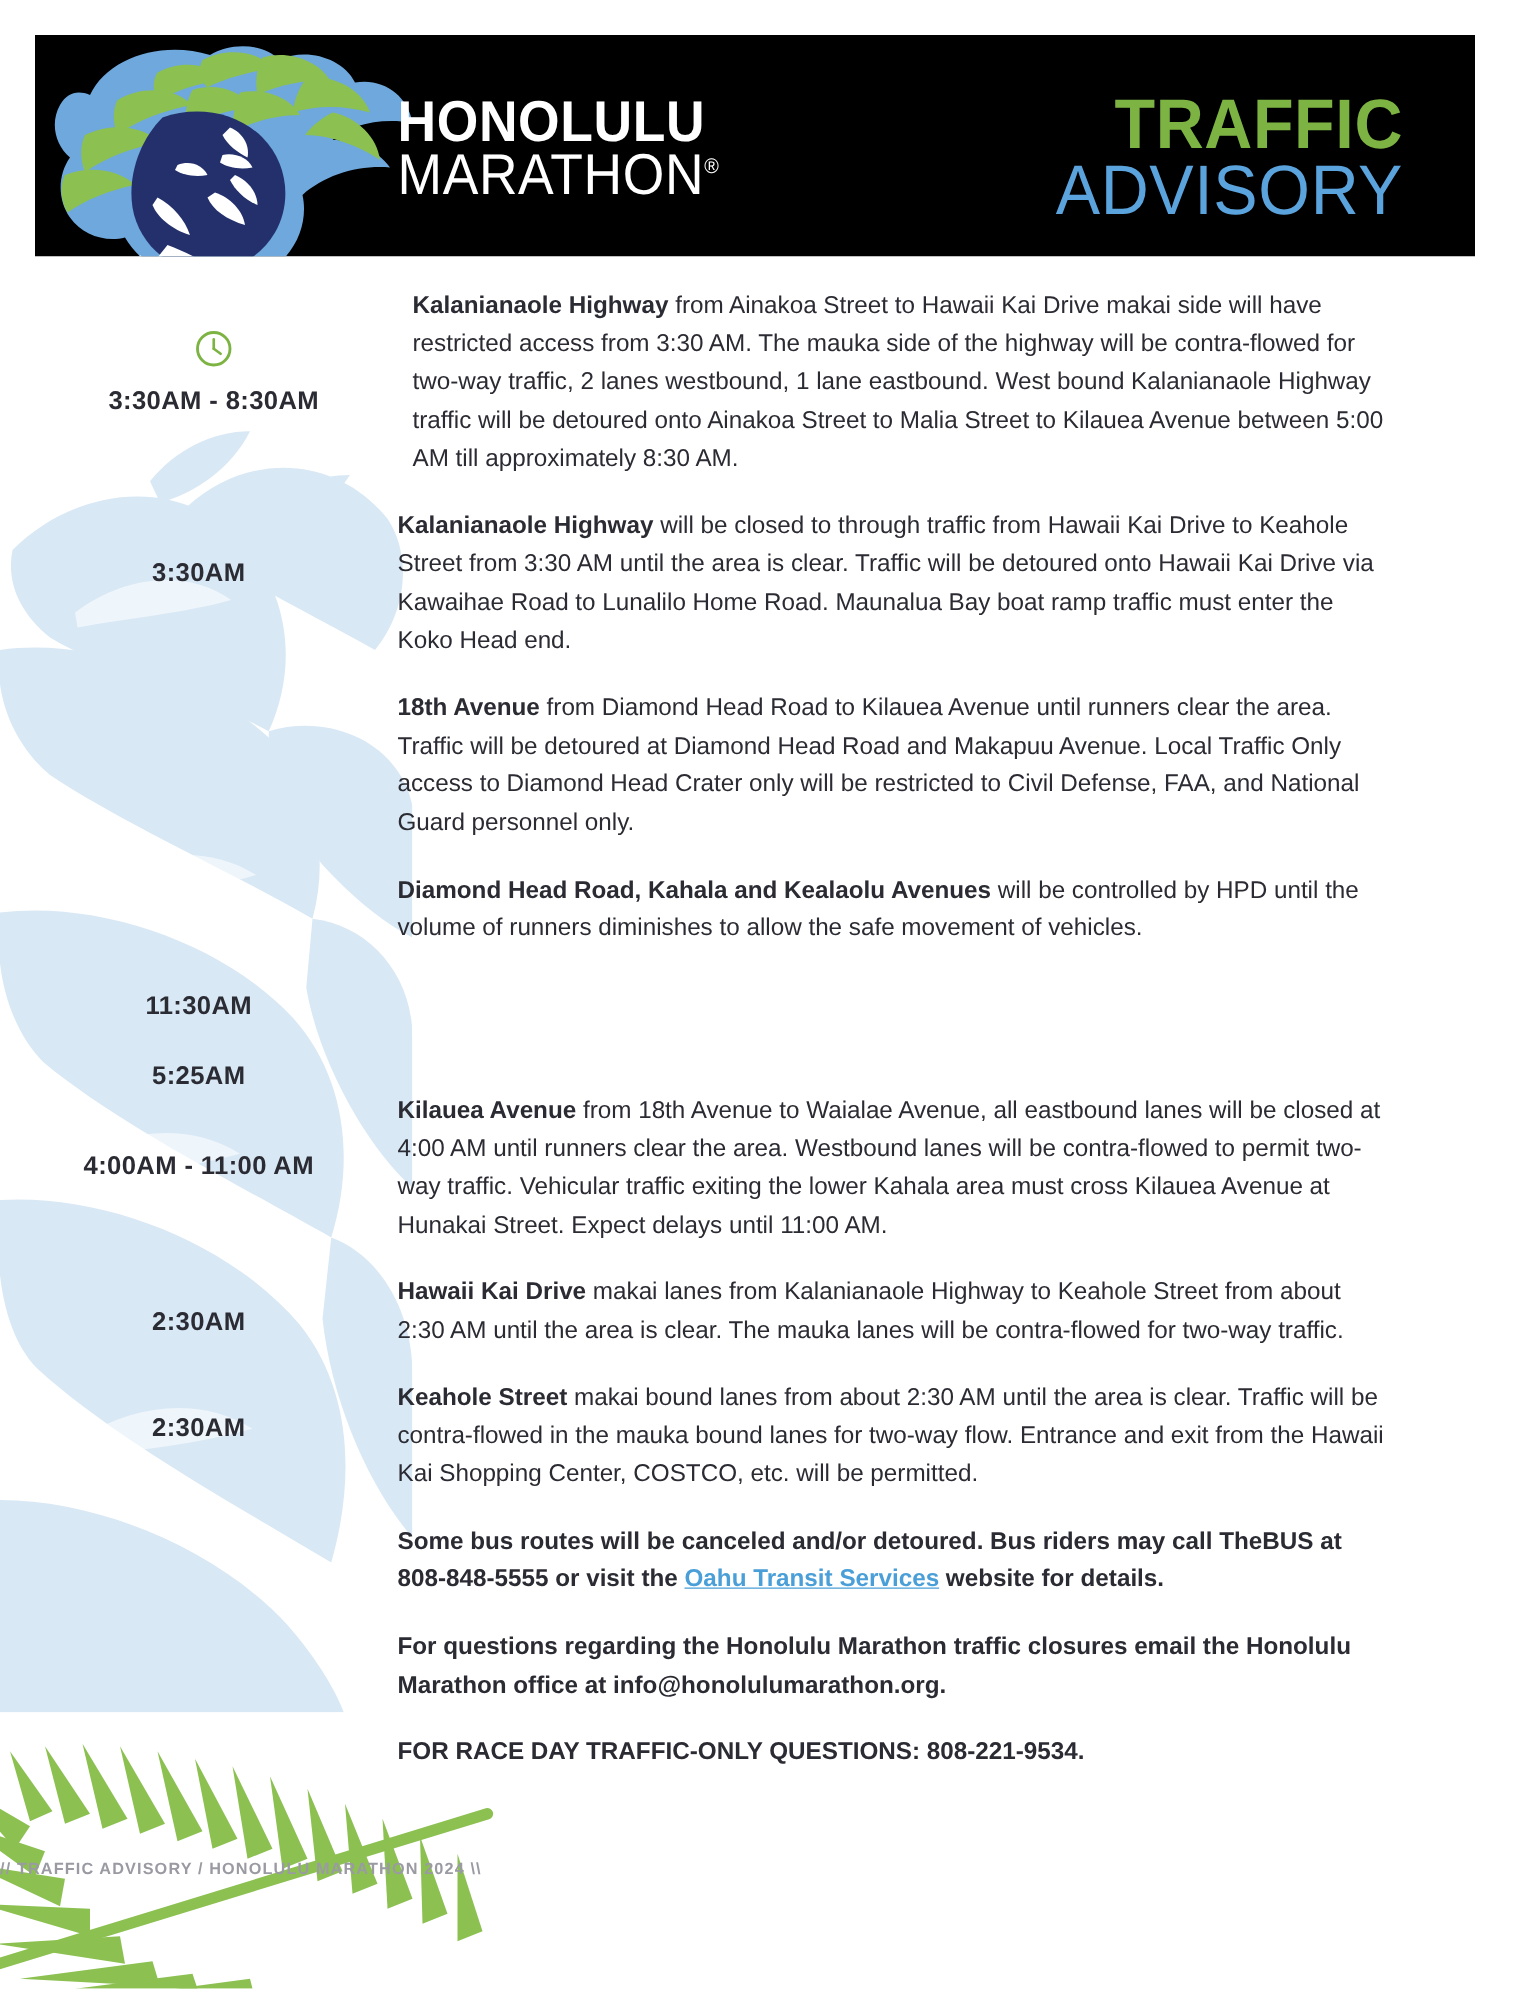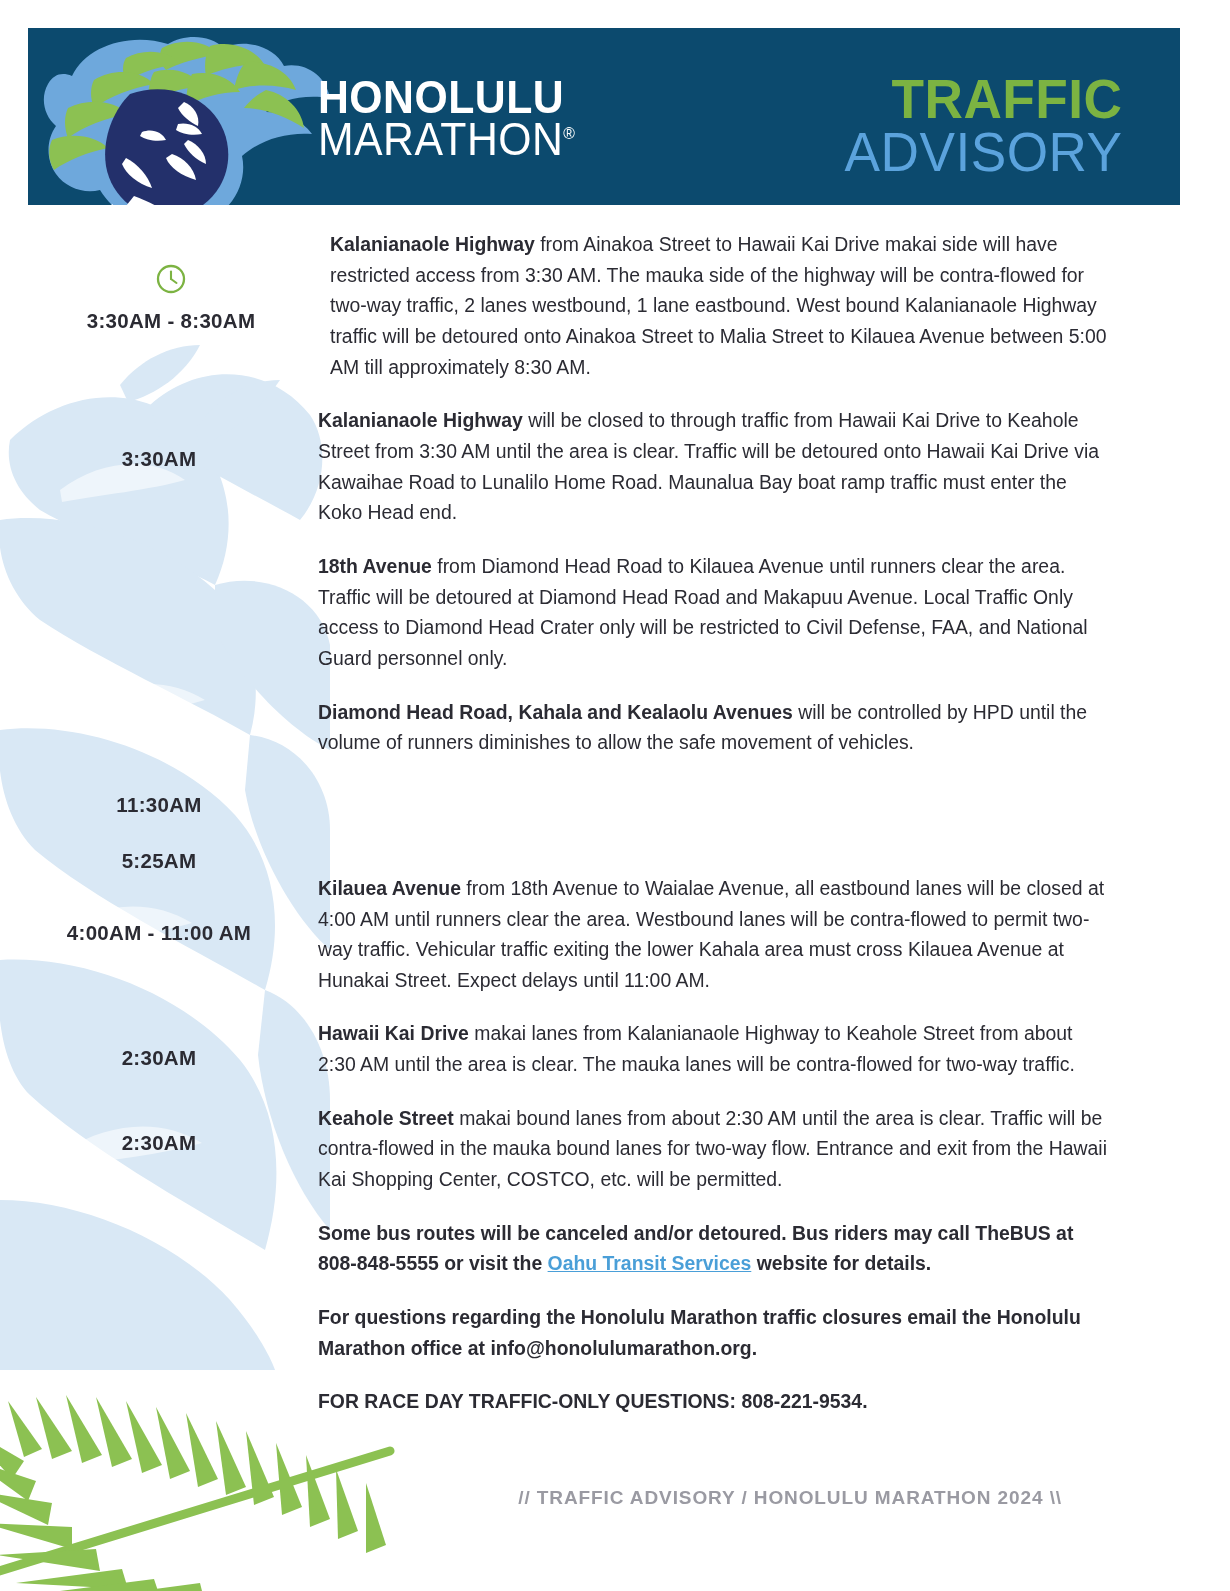--- a/index.html
+++ b/index.html
@@ -26,21 +26,21 @@
     pointer-events: none;
   }
 
   
   .banner {
     position: absolute;
     left: 28px;
     top: 28px;
     width: 1152px;
     height: 177px;
-    background: #0c4a6e;
+    background: #000000;
     overflow: hidden;
   }
   .logo-wrap {
     position: absolute;
     left: 6px;
     top: 0px;
     width: 310px;
     height: 210px;
   }
   .wordmark {
@@ -162,22 +162,22 @@
     height: 260px;
     pointer-events: none;
   }
 
   
   .footer {
     position: absolute;
     left: 0;
     top: 1487px;
     width: 1062px;
-    text-align: right;
-    font-size: 19px;
+    text-align: left;
+    font-size: 13px;
     font-weight: bold;
     letter-spacing: 0.9px;
     color: #9a9aa2;
   }
 </style>
 </head>
 <body>
 
 <div class="watermark">
   <svg width="330" height="1180" viewBox="0 0 330 1180">

